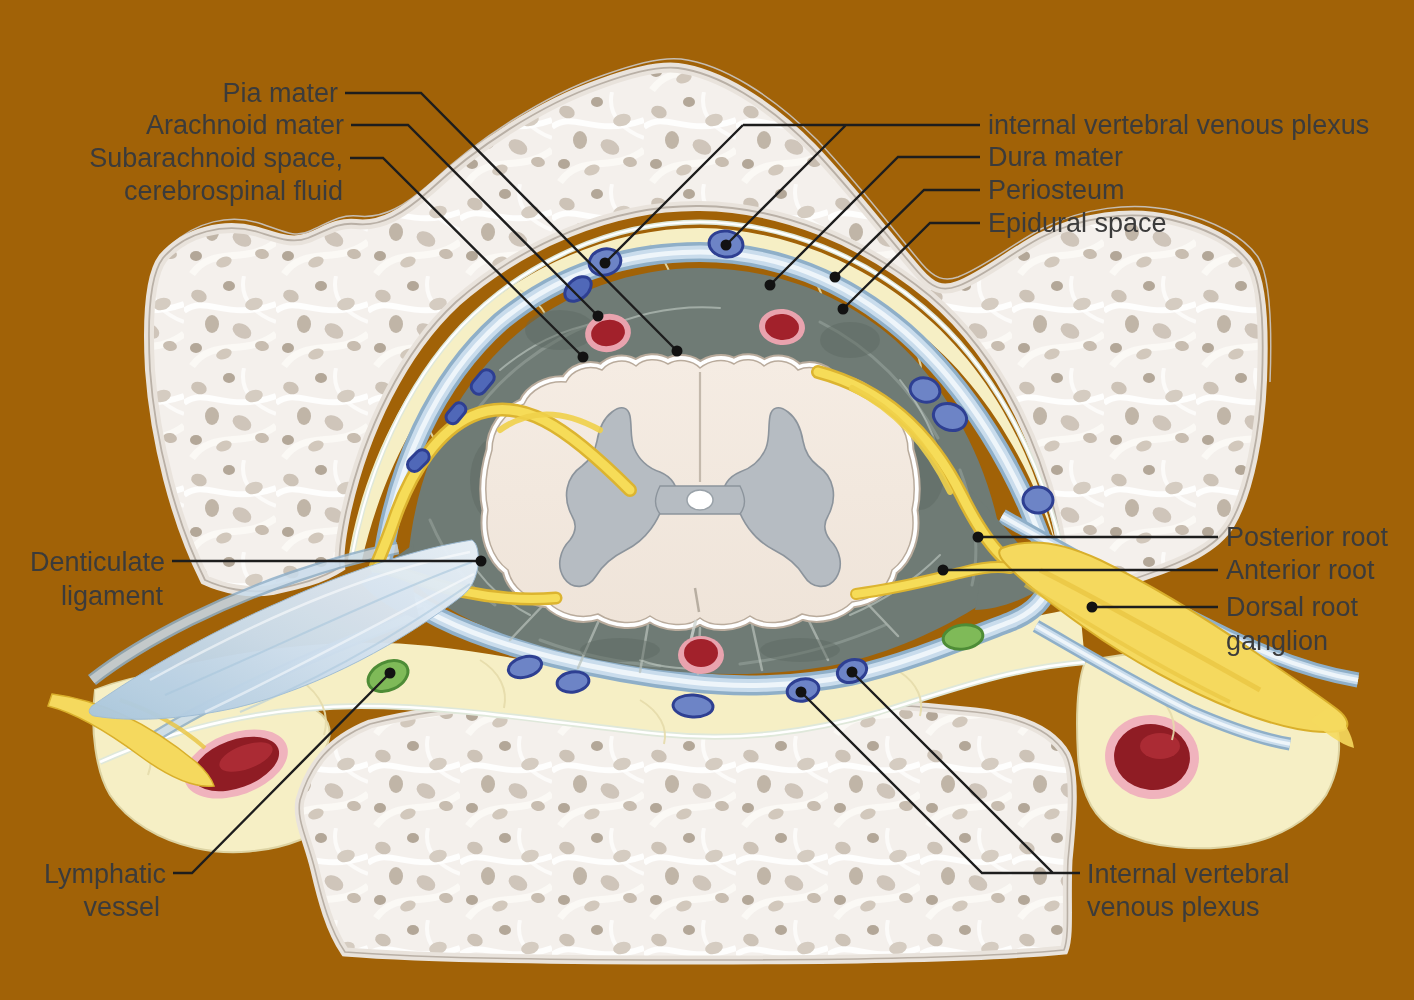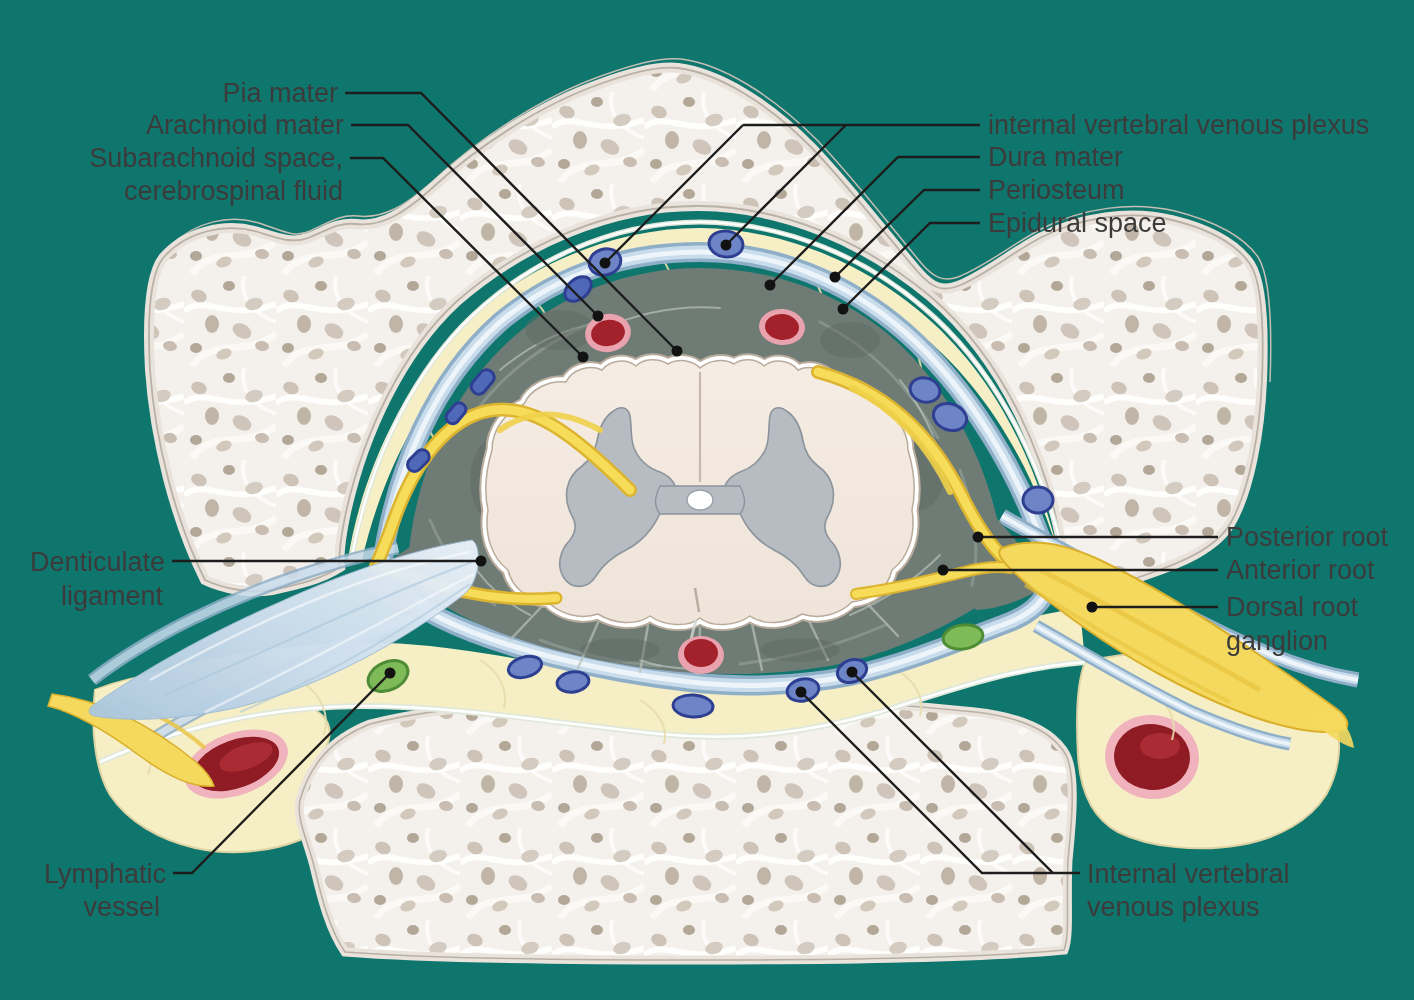--- a/index.html
+++ b/index.html
@@ -1,16 +1,16 @@
 <!DOCTYPE html>
 <html><head>
 <meta charset="utf-8">
 <style>
   html,body{margin:0;padding:0;background:#ffffff;}
-  .stage{width:1414px;height:1000px;position:relative;background:#0f766e;overflow:hidden;}
+  .stage{width:1414px;height:1000px;position:relative;background:#a16207;overflow:hidden;}
   svg{display:block;}
   text{font-family:"Liberation Sans","DejaVu Sans",sans-serif;font-size:27px;fill:#3b3b3b;}
   .leader{stroke:#1d1d1d;stroke-width:2.4;fill:none;}
   .dot{fill:#121212;}
 </style>
 </head>
 <body>
 
 <div class="stage">
 <svg width="1414" height="1000" viewBox="0 0 1414 1000">

